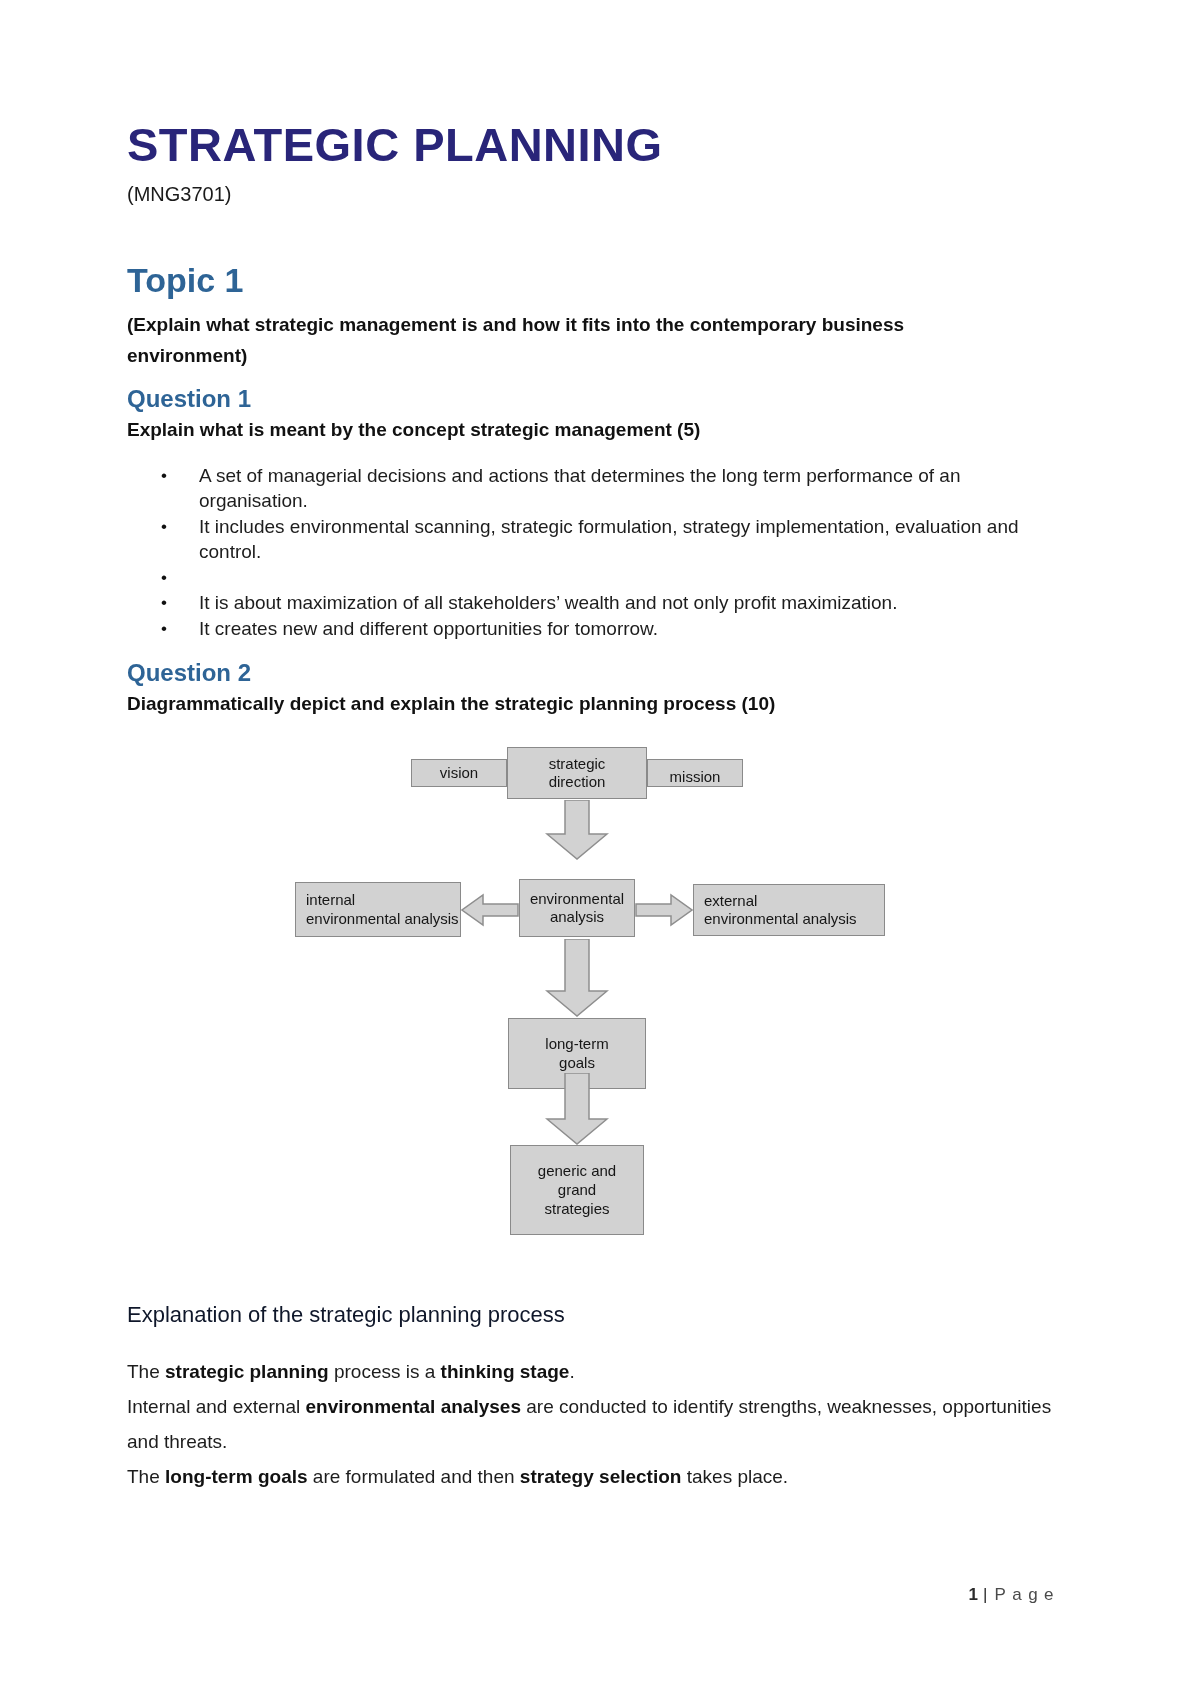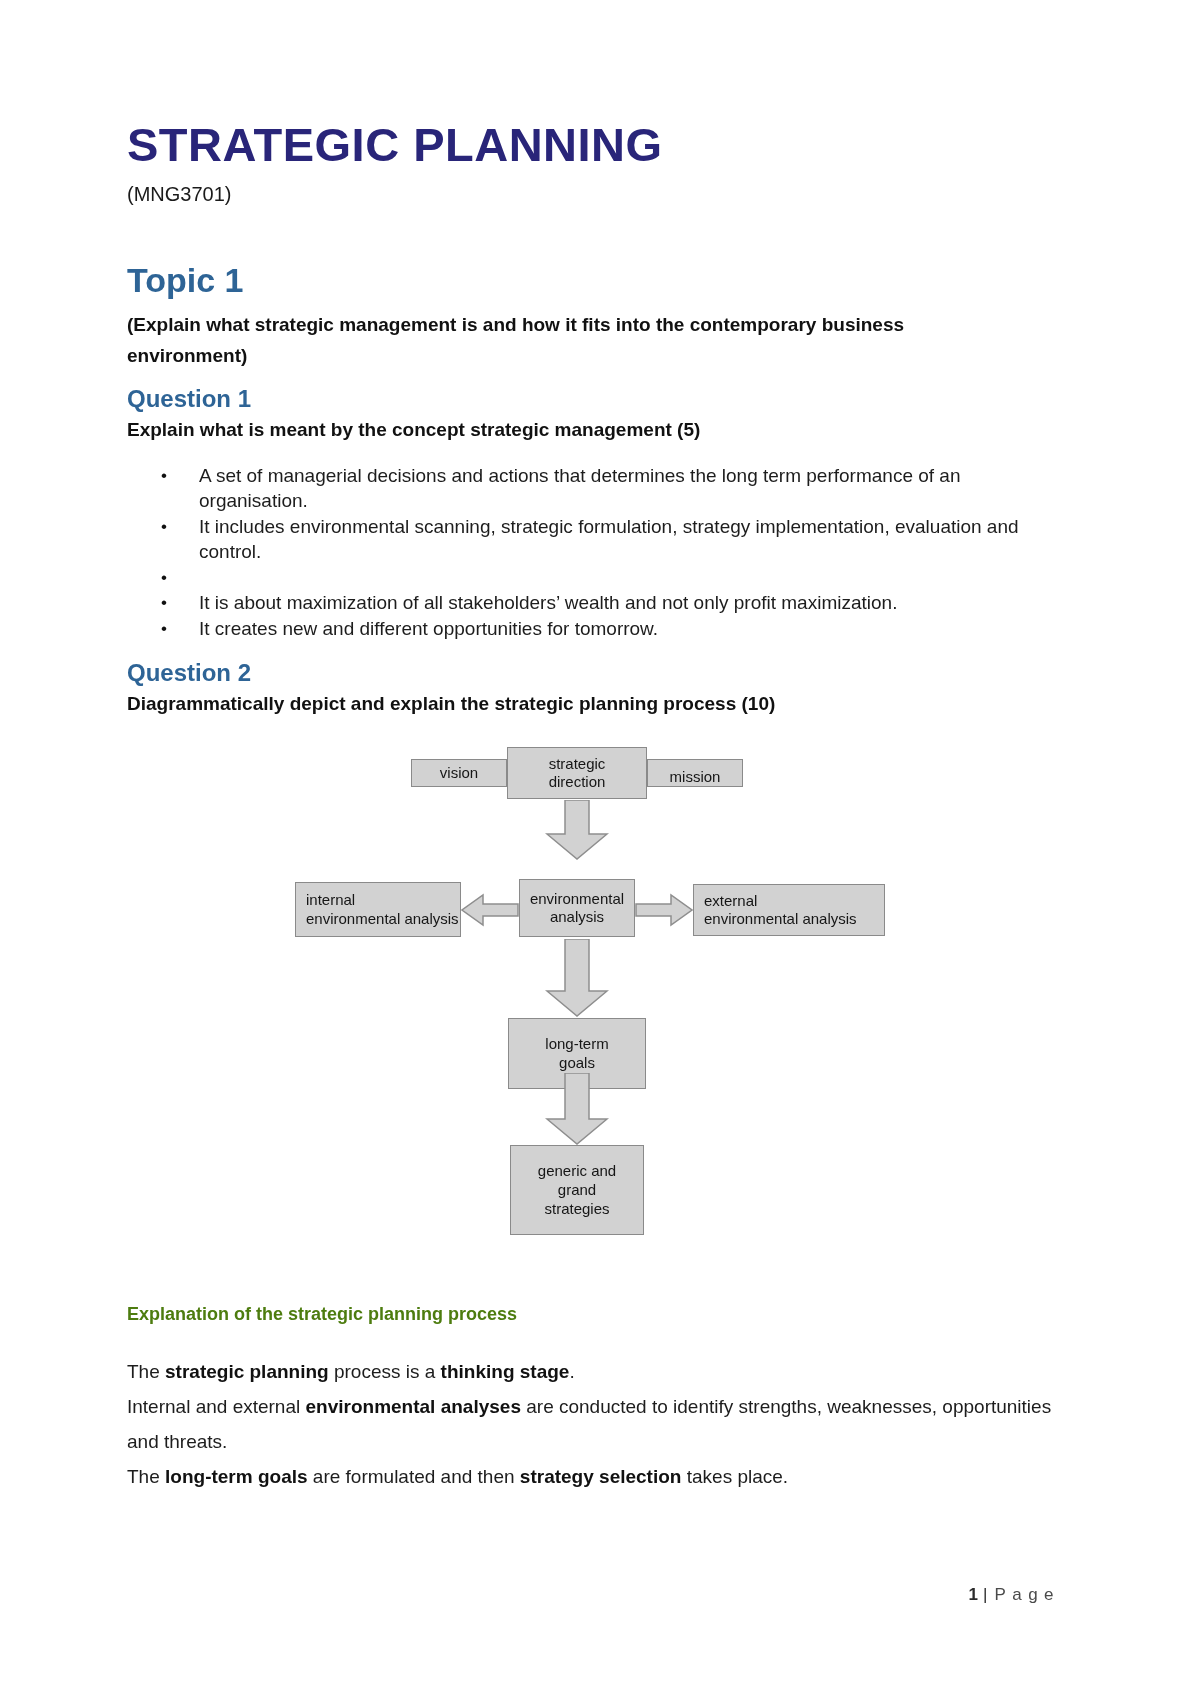--- a/index.html
+++ b/index.html
@@ -32,21 +32,21 @@
 
   .diagram{position:relative;margin-top:26px;height:500px;}
   .dbox{position:absolute;background:var(--box-fill);border:1.6px solid var(--box-border);
         display:flex;flex-direction:column;justify-content:center;
         font-size:15px;line-height:1.25;color:#161616;}
   .dbox.center{text-align:center;align-items:center;}
   .dbox.leftal{padding-left:10px;text-align:left;}
   .dbox span{display:block;}
   .darrow{position:absolute;}
 
-  .expl-heading{margin:58px 0 0;font-size:18px;line-height:27px;font-weight:bold;color:#4d7c0f;}
+  .expl-heading{margin:58px 0 0;font-size:22px;line-height:27px;font-weight:normal;color:#0f172a;}
   .expl-para{margin:26px 0 0;max-width:950px;font-size:19px;line-height:35px;color:#1d1d1d;}
   .expl-para b{color:#111;}
 
   .footer{position:absolute;top:1585px;right:140px;font-size:17px;color:#3a3a3a;}
   .footer .num{font-weight:bold;color:#2b2b2b;}
   .footer .sep{margin:0 7px 0 5px;color:#2b2b2b;}
   .footer .pg{letter-spacing:0.38em;color:#4a4a4a;}
 </style>
 </head>
 <body>

